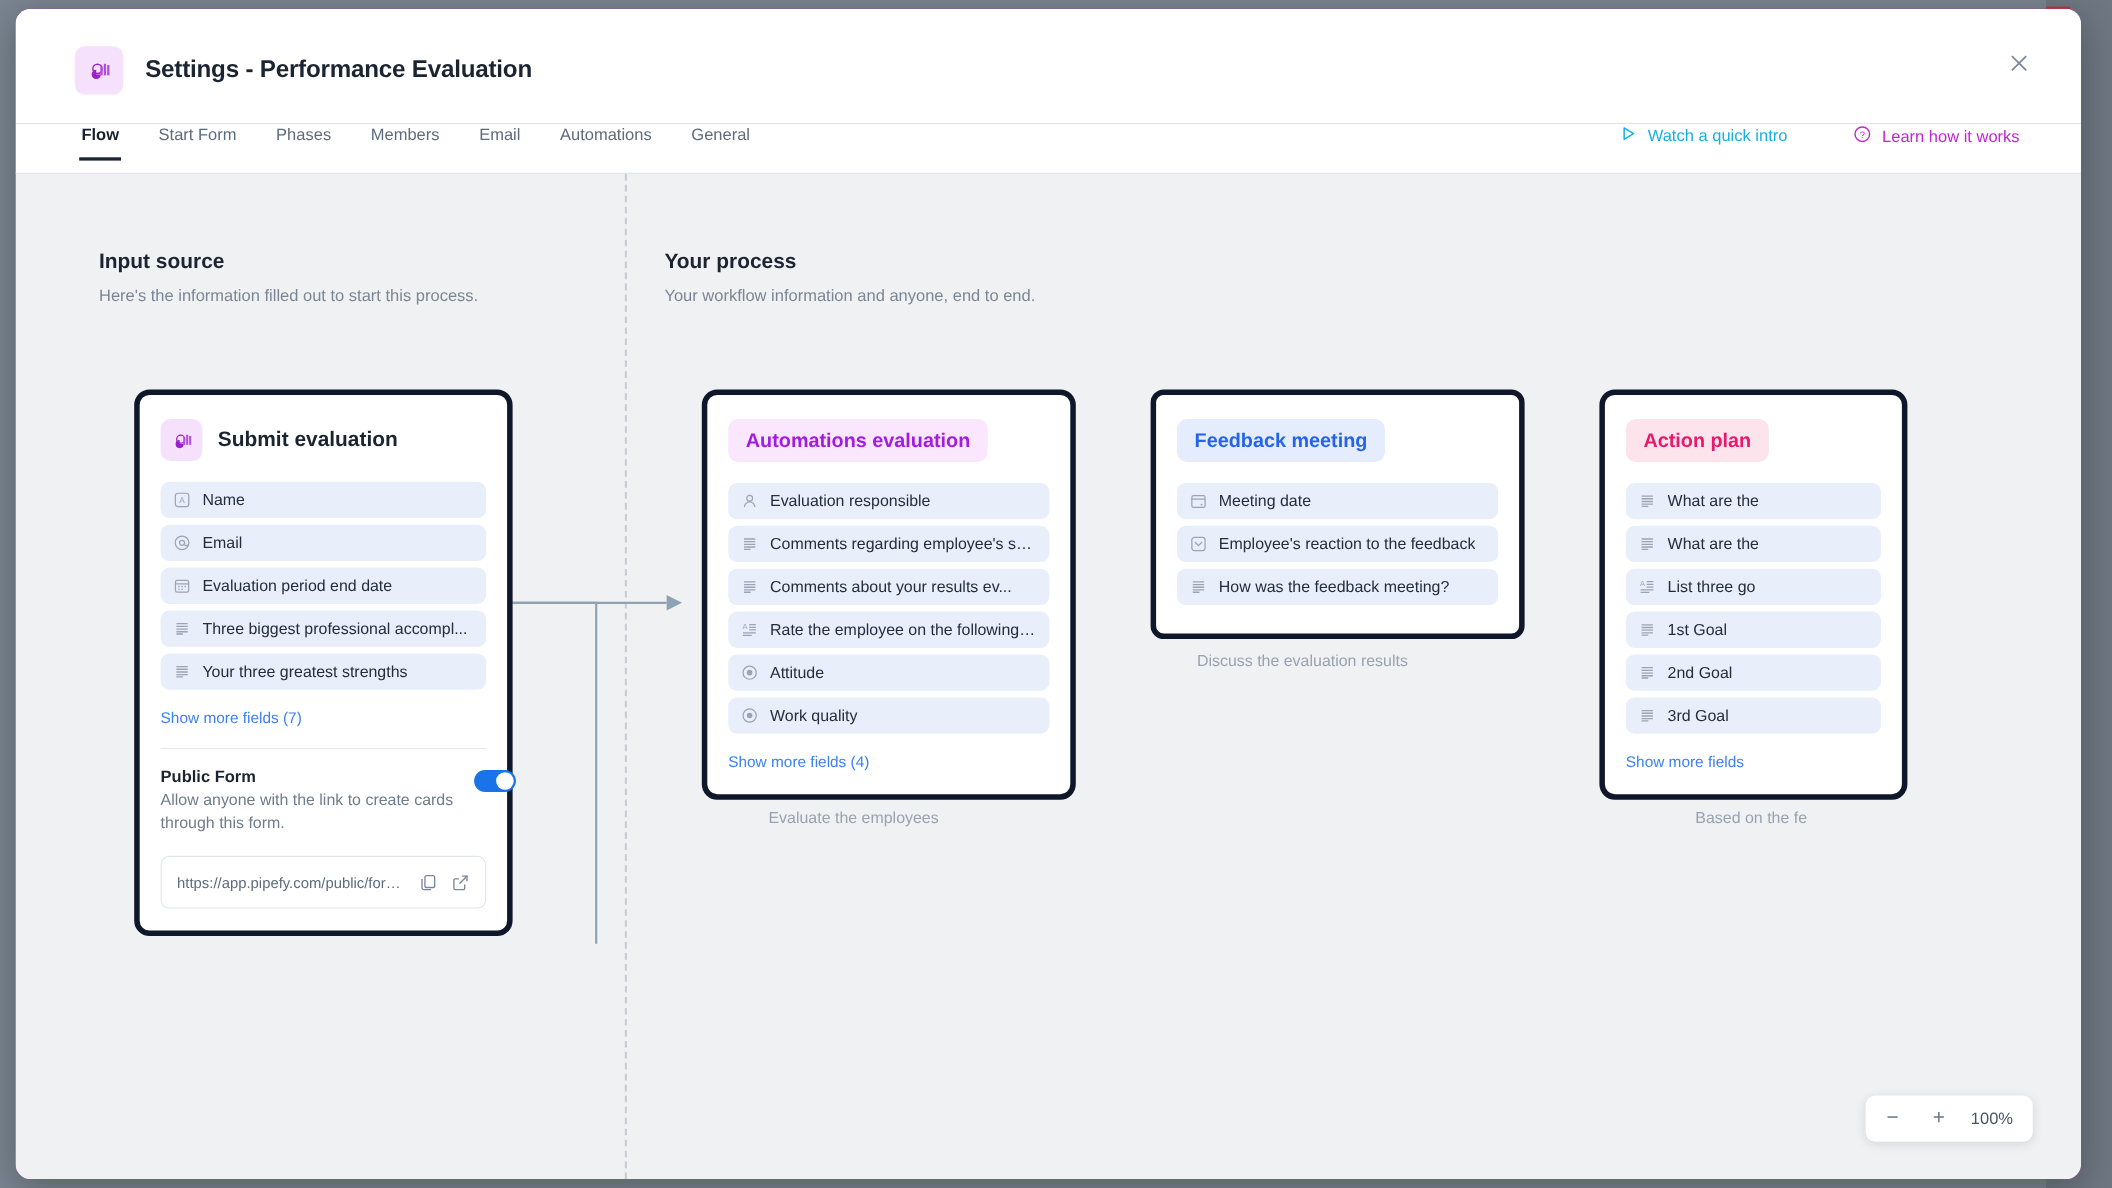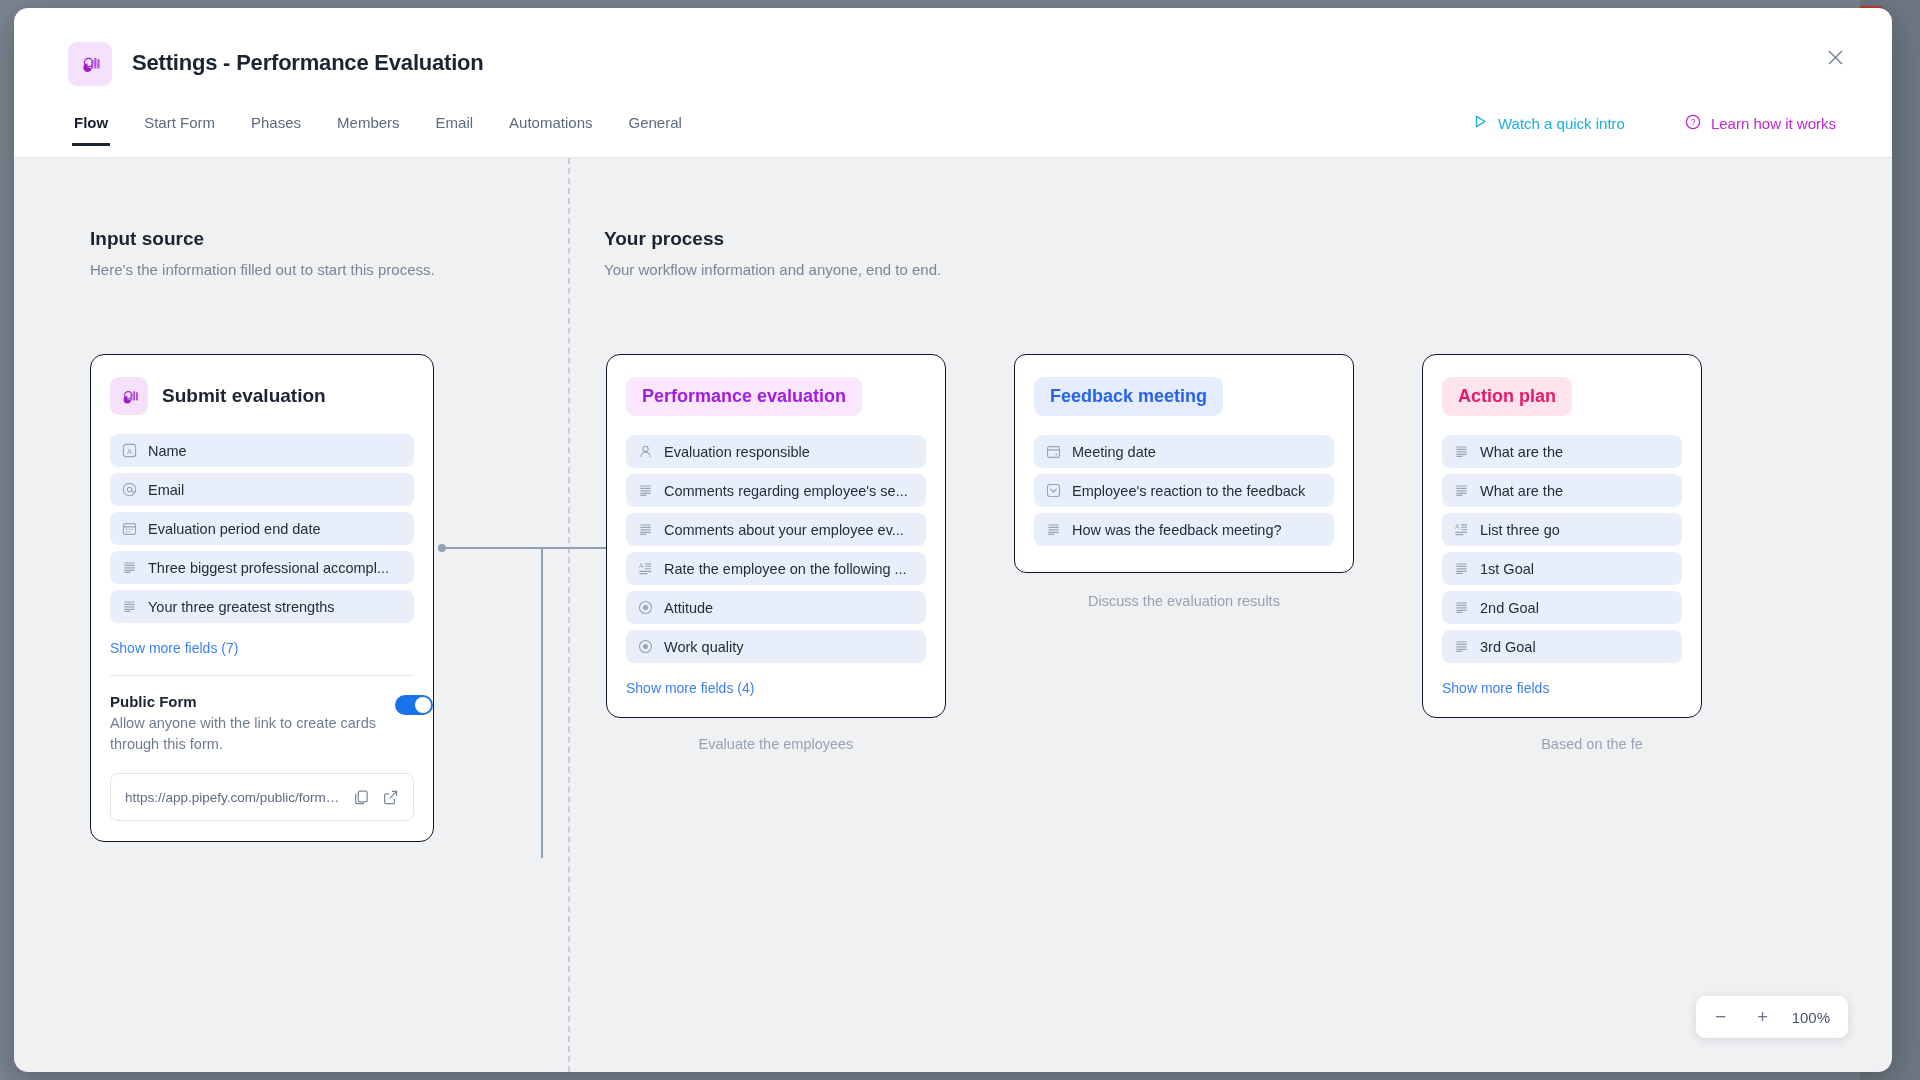--- a/index.html
+++ b/index.html
@@ -120,23 +120,24 @@
   .section-title {
     font-size: 19px; font-weight: bold; color: #1b2431;
     margin-bottom: 11px;
   }
   .section-sub { font-size: 15px; color: #7a8696; }
 
   
   .card {
     position: absolute;
     background: #fff;
-    border: 1px solid #0f172a;
+    border: 5px solid #0f172a;
     border-radius: 14px;
     padding: 22px 19px 20px 19px;
+    margin-left: 32px;
   }
   .card-head {
     display: flex; align-items: center; gap: 14px;
     margin-bottom: 19px;
   }
   .card-icon {
     width: 38px; height: 38px;
     background: #f5e1fb; border-radius: 9px;
     display: flex; align-items: center; justify-content: center;
     flex: 0 0 auto;
@@ -419,21 +420,21 @@
             <svg width="17" height="17" viewBox="0 0 18 18">
                 <path d="M11 2.6 H15.4 V7" fill="none" stroke="currentColor" stroke-width="1.3" stroke-linecap="round"></path>
                 <path d="M15.4 2.6 L8.6 9.4" fill="none" stroke="currentColor" stroke-width="1.3" stroke-linecap="round"></path>
                 <path d="M13.2 10.6 V14.4 a1.2 1.2 0 0 1 -1.2 1.2 H4 a1.2 1.2 0 0 1 -1.2 -1.2 V6.4 a1.2 1.2 0 0 1 1.2 -1.2 H7.6" fill="none" stroke="currentColor" stroke-width="1.3"></path>
               </svg>
           </span>
         </div>
       </div>
 
       <div class="card" style="left:592px; top:196px; width:340px;">
-        <div class="phase-chip" style="background:#fae6fd; color:#a21ce0;">Performance evaluation</div>
+        <div class="phase-chip" style="background:#fae6fd; color:#a21ce0;">Automations evaluation</div>
         <div class="field">
           <span class="fi">
             <svg width="15" height="15" viewBox="0 0 16 16">
                 <circle cx="8" cy="5.2" r="2.8" fill="none" stroke="currentColor" stroke-width="1.2"></circle>
                 <path d="M3 13.8 a5 5 0 0 1 10 0" fill="none" stroke="currentColor" stroke-width="1.2"></path>
               </svg>
           </span>
           <span class="field-label">Evaluation responsible</span>
         </div>
         <div class="field">
@@ -451,21 +452,21 @@
         <div class="field">
           <span class="fi">
             <svg width="15" height="15" viewBox="0 0 16 16">
                 <line x1="2.5" y1="3.2" x2="13.5" y2="3.2" stroke="currentColor" stroke-width="1.3"></line>
                 <line x1="2.5" y1="5.8" x2="13.5" y2="5.8" stroke="currentColor" stroke-width="1.3"></line>
                 <line x1="2.5" y1="8.4" x2="13.5" y2="8.4" stroke="currentColor" stroke-width="1.3"></line>
                 <line x1="2.5" y1="11" x2="13.5" y2="11" stroke="currentColor" stroke-width="1.3"></line>
                 <line x1="2.5" y1="13.2" x2="9" y2="13.2" stroke="currentColor" stroke-width="1.3"></line>
               </svg>
           </span>
-          <span class="field-label">Comments about your employee ev...</span>
+          <span class="field-label">Comments about your results ev...</span>
         </div>
         <div class="field">
           <span class="fi">
             <svg width="15" height="15" viewBox="0 0 16 16">
                 <text x="1" y="7.6" font-size="7.2" fill="currentColor" font-family="Liberation Sans, sans-serif">A</text>
                 <line x1="7.5" y1="3" x2="14" y2="3" stroke="currentColor" stroke-width="1.2"></line>
                 <line x1="7.5" y1="5.6" x2="14" y2="5.6" stroke="currentColor" stroke-width="1.2"></line>
                 <line x1="7.5" y1="8.2" x2="14" y2="8.2" stroke="currentColor" stroke-width="1.2"></line>
                 <line x1="1.5" y1="11" x2="14" y2="11" stroke="currentColor" stroke-width="1.2"></line>
                 <line x1="1.5" y1="13.4" x2="10" y2="13.4" stroke="currentColor" stroke-width="1.2"></line>

